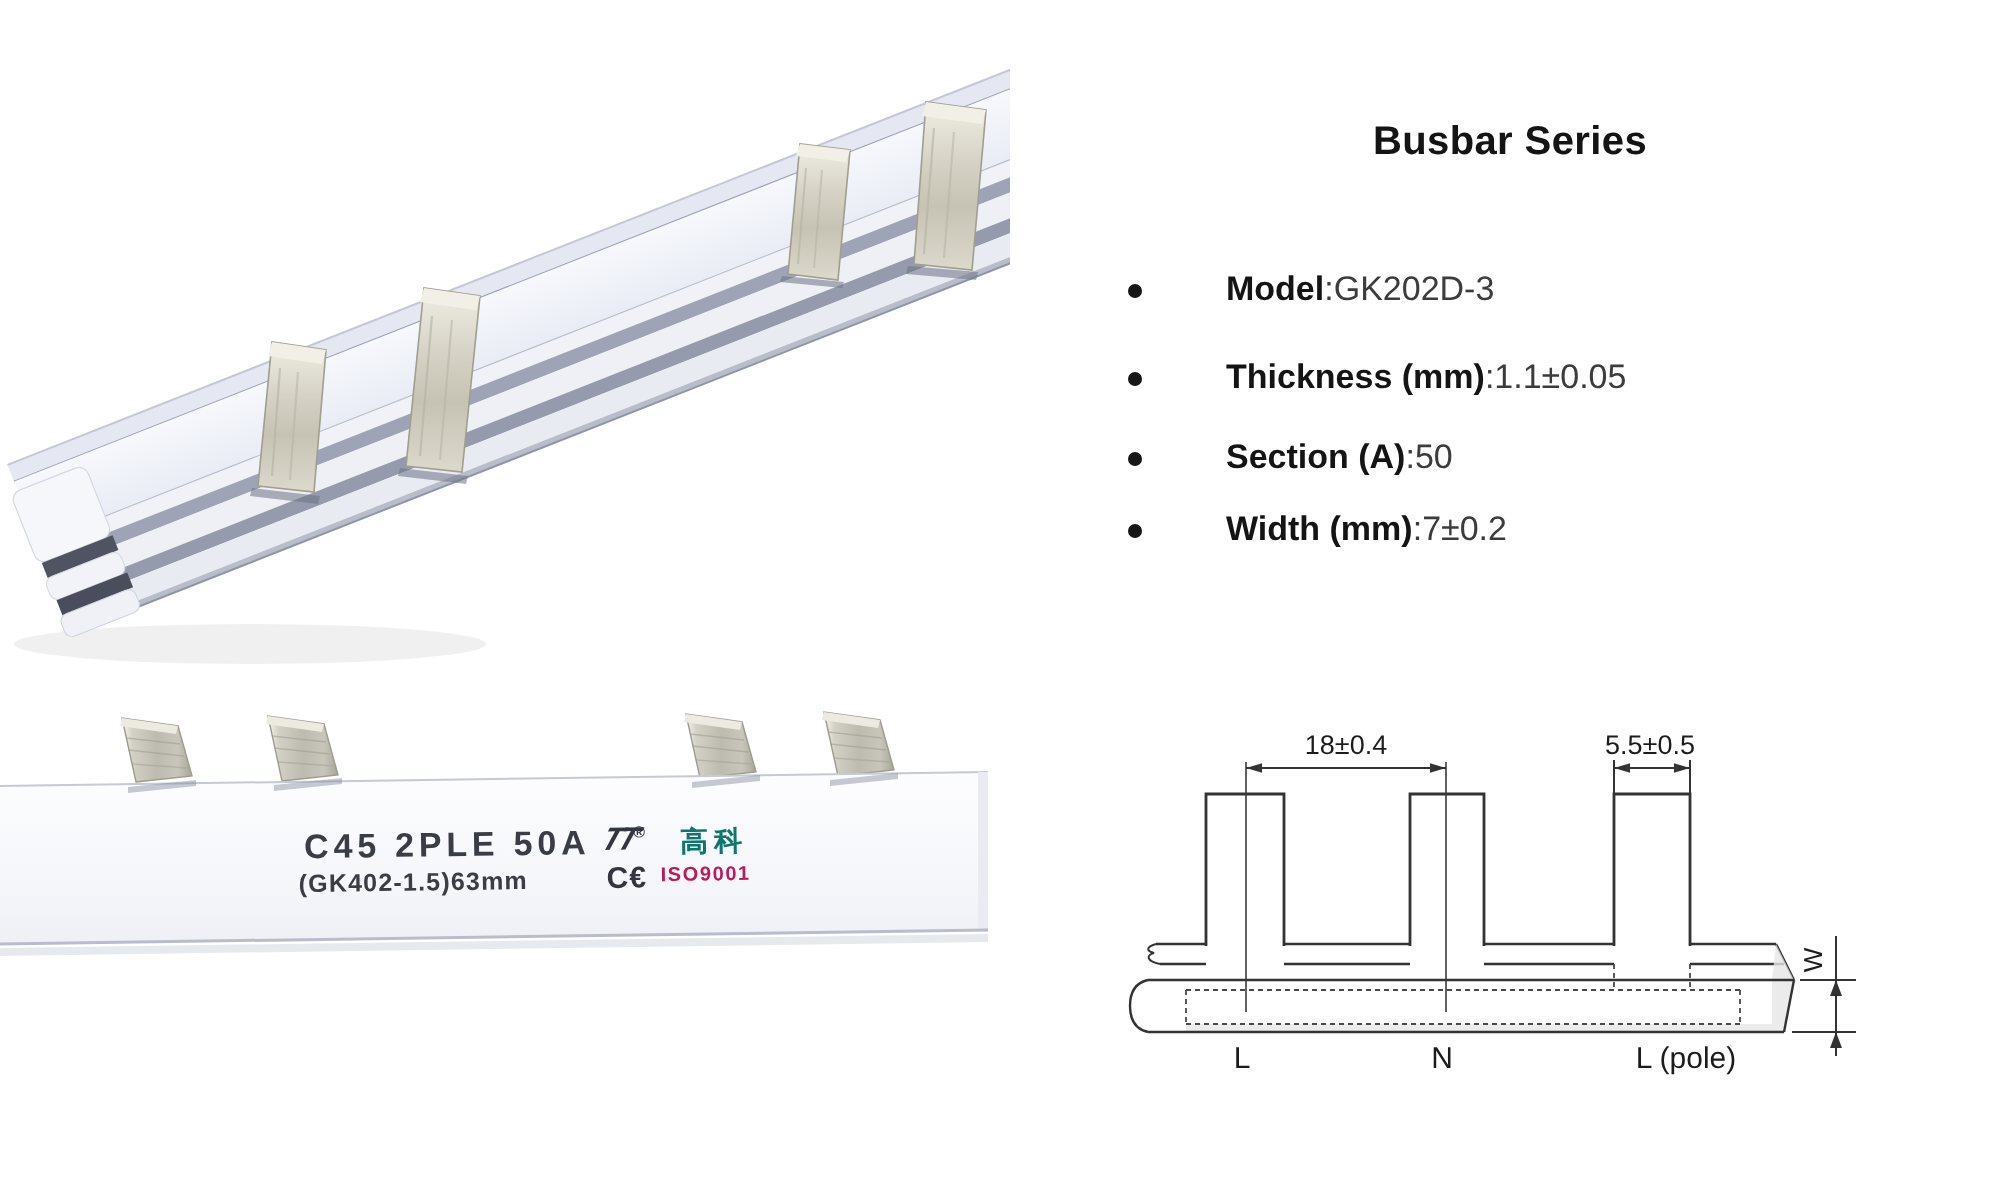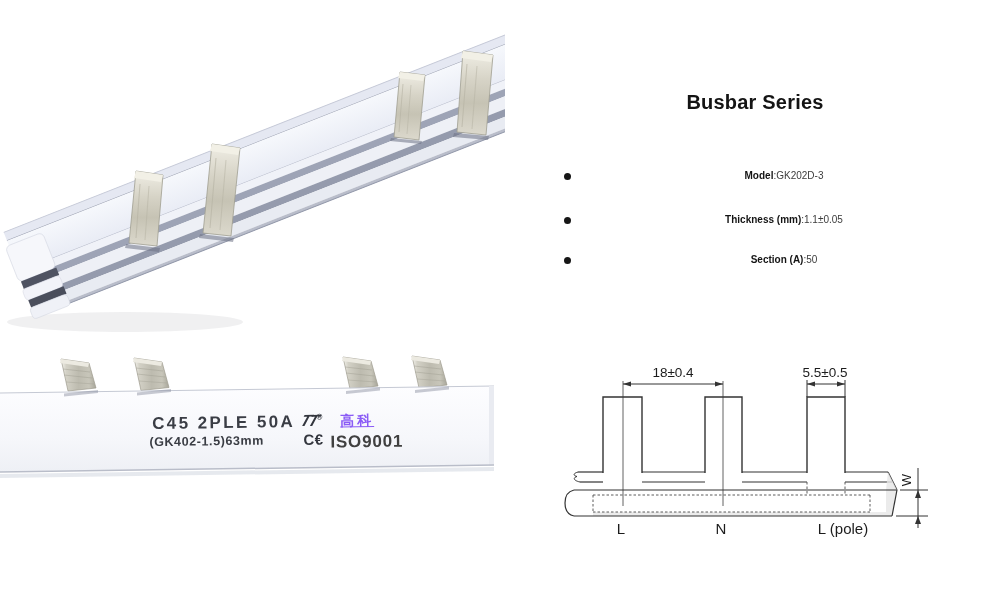--- a/index.html
+++ b/index.html
@@ -17,33 +17,33 @@
   .print{
     position:absolute;left:0;top:0;width:500px;height:135px;
     transform:rotate(-0.8deg);transform-origin:60% 50%;
   }
   .print span{position:absolute;white-space:nowrap;}
   .l1{left:152px;top:64px;font-size:17px;font-weight:700;letter-spacing:2.4px;color:#3a3d45;}
   .logo-tt{left:301px;top:64px;color:#33363e;}
   .logo-tt i{display:inline-block;font-style:italic;font-weight:800;font-size:16px;
              letter-spacing:-2px;transform:skewX(-20deg);}
   .logo-tt sup{font-size:8px;font-weight:700;vertical-align:super;}
-  .brand-cn{left:340px;top:65px;font-size:14px;font-weight:700;color:#8b5cf6;letter-spacing:3px;text-decoration:underline;}
+  .brand-cn{left:340px;top:65px;font-size:14px;font-weight:700;color:#0f766e;letter-spacing:3px;}
   .l2{left:149px;top:85px;font-size:12.5px;font-weight:700;letter-spacing:0.6px;color:#3a3d44;}
   .ce{left:303px;top:83px;font-size:15px;font-weight:700;letter-spacing:0.5px;color:#33363e;}
-  .iso{left:330px;top:85px;font-size:17px;font-weight:700;letter-spacing:0.8px;color:#404040;}
+  .iso{left:330px;top:85px;font-size:10px;font-weight:700;letter-spacing:0.8px;color:#be185d;}
 
   
-  .info{position:absolute;left:555px;top:60px;width:400px;margin-top:31px;}
+  .info{position:absolute;left:555px;top:60px;width:400px;}
   .info h1{
     margin:0;text-align:center;font-size:20px;font-weight:600;color:#141414;
     letter-spacing:0.2px;
   }
   .specs{list-style:none;margin:54px 0 0 7px;padding:0;}
-  .specs li{position:relative;padding-left:51px;line-height:16px;font-size:10px;text-align:center;}
+  .specs li{position:relative;padding-left:51px;line-height:16px;font-size:17px;}
   .specs li .dot{
     position:absolute;left:2px;top:5px;width:7px;height:7px;border-radius:50%;
     background:#161616;
   }
   .specs li b{font-weight:700;color:#141414;}
   .specs li .colon,.specs li .val{font-weight:400;color:#3c3c3c;}
   .li-m1{margin-bottom:28px;} .li-m2{margin-bottom:24px;}
   .li-m3{margin-bottom:24px;} .li-m4{margin-bottom:20px;}
 
   
@@ -214,20 +214,24 @@
         <b>Model</b><span class="colon">:</span><span class="val">GK202D-3</span>
       </li>
       <li class="li-m2">
         <span class="dot"></span>
         <b>Thickness (mm)</b><span class="colon">:</span><span class="val">1.1±0.05</span>
       </li>
       <li class="li-m4">
         <span class="dot"></span>
         <b>Section (A)</b><span class="colon">:</span><span class="val">50</span>
       </li>
+      <li>
+        <span class="dot"></span>
+        <b>Width (mm)</b><span class="colon">:</span><span class="val">7±0.2</span>
+      </li>
     </ul>
   </div>
 
   <svg class="diagram" width="440" height="195" viewBox="0 0 440 195">
     <g stroke="#333333" stroke-width="1.2" fill="none">
 
       <g>
         <line x1="18" y1="116" x2="43" y2="116"></line>   
           <line x1="82" y1="116" x2="145" y2="116"></line>
         <line x1="182" y1="116" x2="247" y2="116"></line> 

